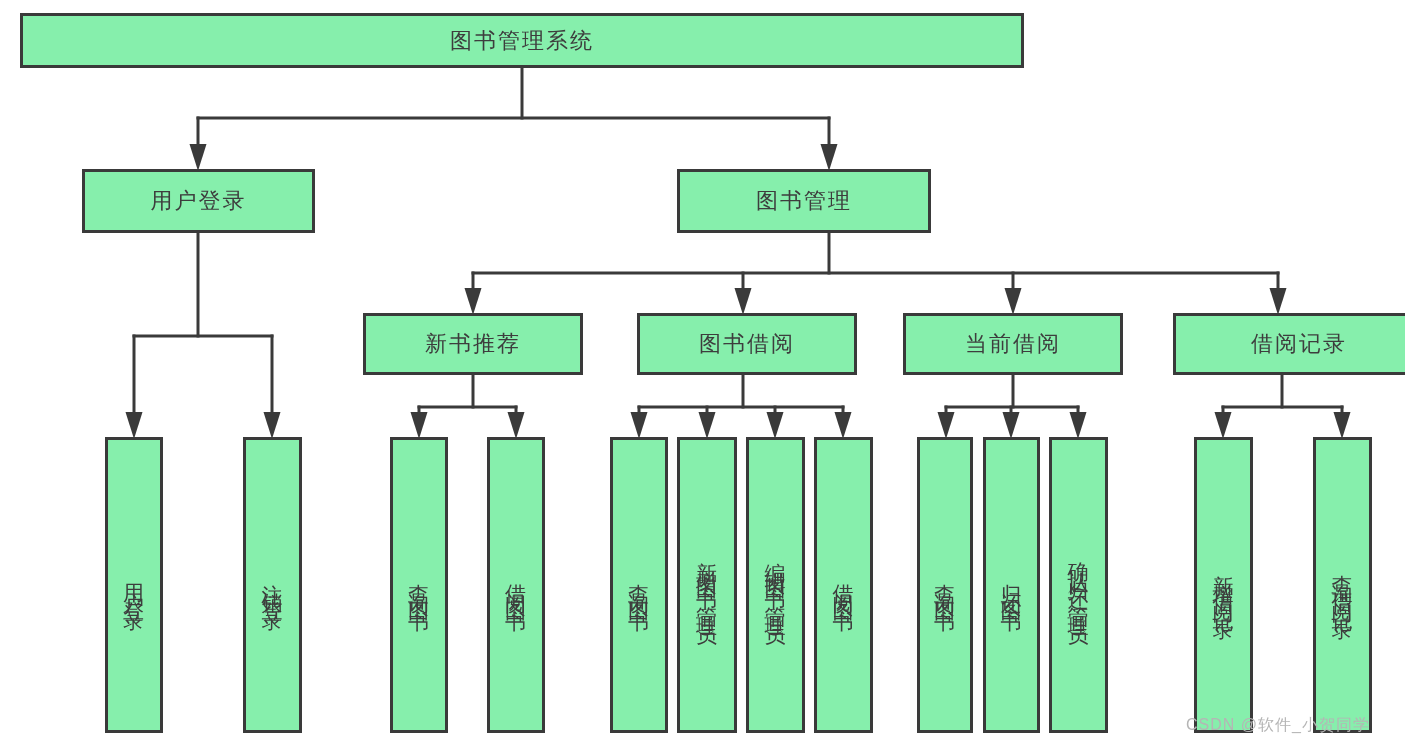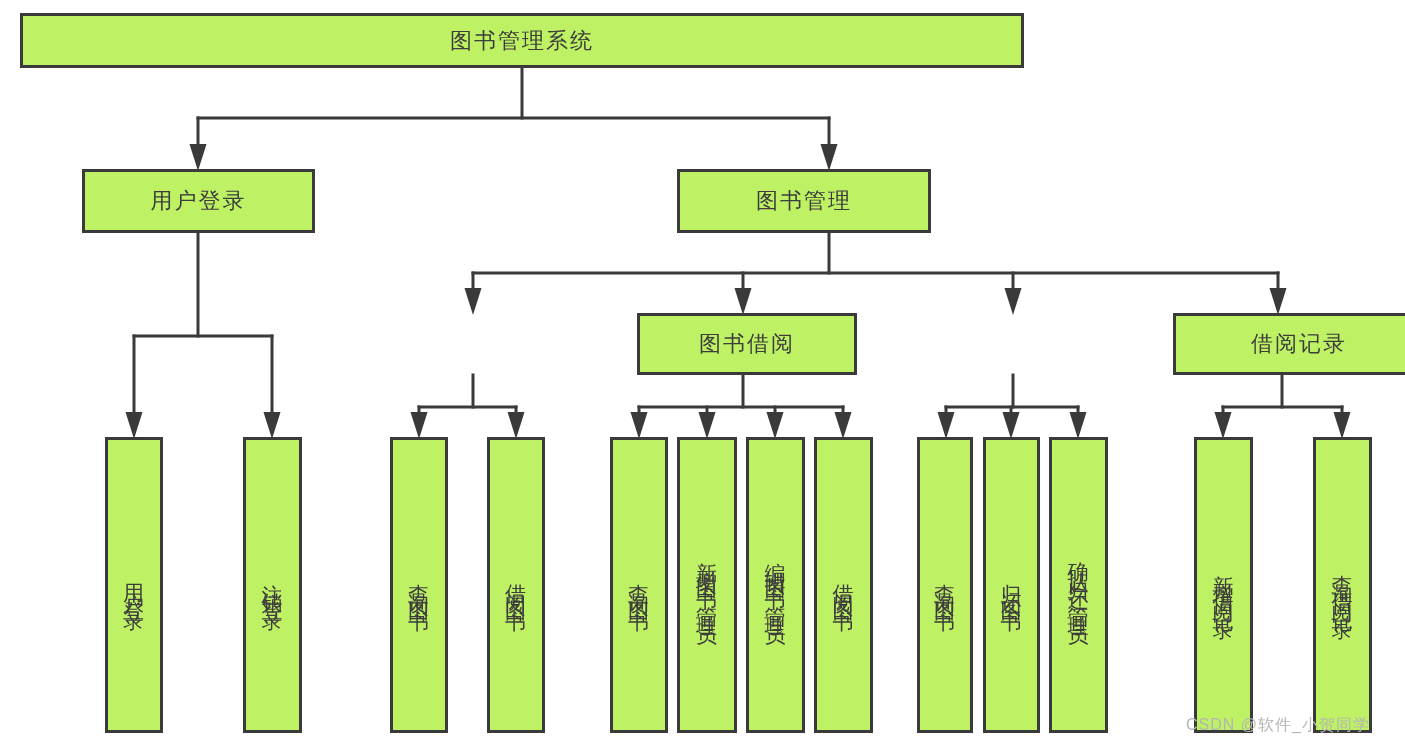--- a/index.html
+++ b/index.html
@@ -17,21 +17,21 @@
   }
   svg.connectors {
     position: absolute;
     left: 0; top: 0;
     width: 1405px; height: 747px;
     z-index: 0;
   }
   .node {
     position: absolute;
     border: 3px solid var(--line, #3a3a3a);
-    background: #bef264;
+    background: #86efac;
     display: flex;
     align-items: center;
     justify-content: center;
     z-index: 1;
     color: var(--text, #3d3d3d);
   }
   .h-node span {
     font-size: 22px;
     letter-spacing: 2px;
     white-space: nowrap;
@@ -119,22 +119,28 @@
     <span>图书管理系统</span>
   </div>
 
   <div class="node h-node" style="left:82px;top:169px;width:233px;height:64px">
     <span>用户登录</span>
   </div>
   <div class="node h-node" style="left:677px;top:169px;width:254px;height:64px">
     <span>图书管理</span>
   </div>
 
+  <div class="node h-node" style="left:363px;top:313px;width:220px;height:62px">
+    <span>新书推荐</span>
+  </div>
   <div class="node h-node" style="left:637px;top:313px;width:220px;height:62px">
     <span>图书借阅</span>
+  </div>
+  <div class="node h-node" style="left:903px;top:313px;width:220px;height:62px">
+    <span>当前借阅</span>
   </div>
   <div class="node h-node" style="left:1173px;top:313px;width:252px;height:62px">
     <span>借阅记录</span>
   </div>
 
   <div class="node v-node" style="left:105px;top:437px;width:58px;height:296px">
     <span>用户登录</span>
   </div>
   <div class="node v-node" style="left:243px;top:437px;width:59px;height:296px">
     <span>注销登录</span>

